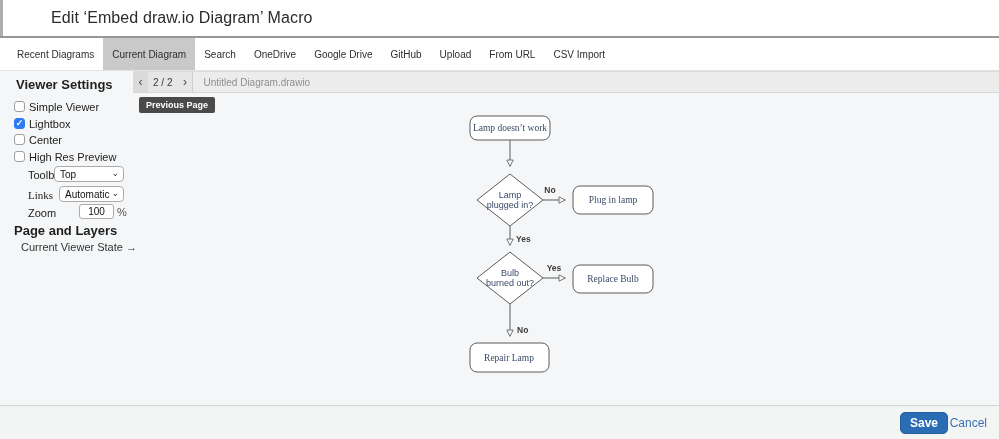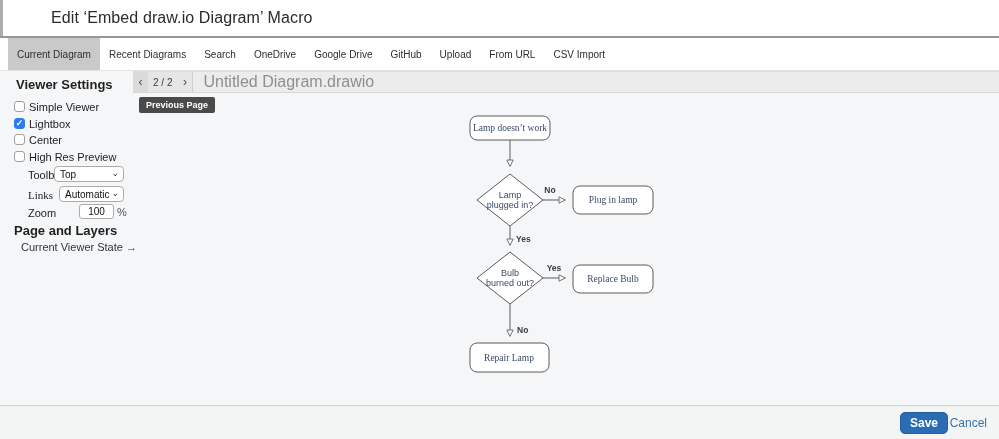--- a/index.html
+++ b/index.html
@@ -44,21 +44,21 @@
     font-size: 12px; color: #4a4a4a; cursor: pointer;
   }
   .nav-btn.hovered { background: #dadada; }
   .page-indicator {
     display: flex; align-items: center; padding: 0 5px;
     font-size: 10px; color: #3a3a3a;
   }
   .pagebar .vsep { width: 1px; background: #cfcfcf; }
   .filename {
     display: flex; align-items: center; padding-left: 10px;
-    font-size: 16px; color: #8f8f8f;
+    font-size: 10px; color: #8f8f8f;
   }
   
   .tooltip {
     position: absolute; left: 139px; top: 97px;
     background: #4a4a4a; color: #fff; font-size: 9px; font-weight: 700;
     padding: 3px 7px; border-radius: 2px; white-space: nowrap;
   }
   
   .sb-heading { position: absolute; font-size: 13px; font-weight: 700; color: #1f1f1f; }
   .sb-label   { position: absolute; font-size: 11px; color: #222; white-space: nowrap; }
@@ -113,22 +113,22 @@
 
 <div class="frame">
   <div class="left-edge"></div>
 
   <div class="header">
     <div class="title">Edit ‘Embed draw.io Diagram’ Macro</div>
   </div>
   <div class="header-divider"></div>
 
   <div class="tabbar">
+    <div class="tab">Recent Diagrams</div>
     <div class="tab active">Current Diagram</div>
-    <div class="tab">Recent Diagrams</div>
     <div class="tab">Search</div>
     <div class="tab">OneDrive</div>
     <div class="tab">Google Drive</div>
     <div class="tab">GitHub</div>
     <div class="tab">Upload</div>
     <div class="tab">From URL</div>
     <div class="tab">CSV Import</div>
   </div>
 
   <div class="content-bg"></div>

